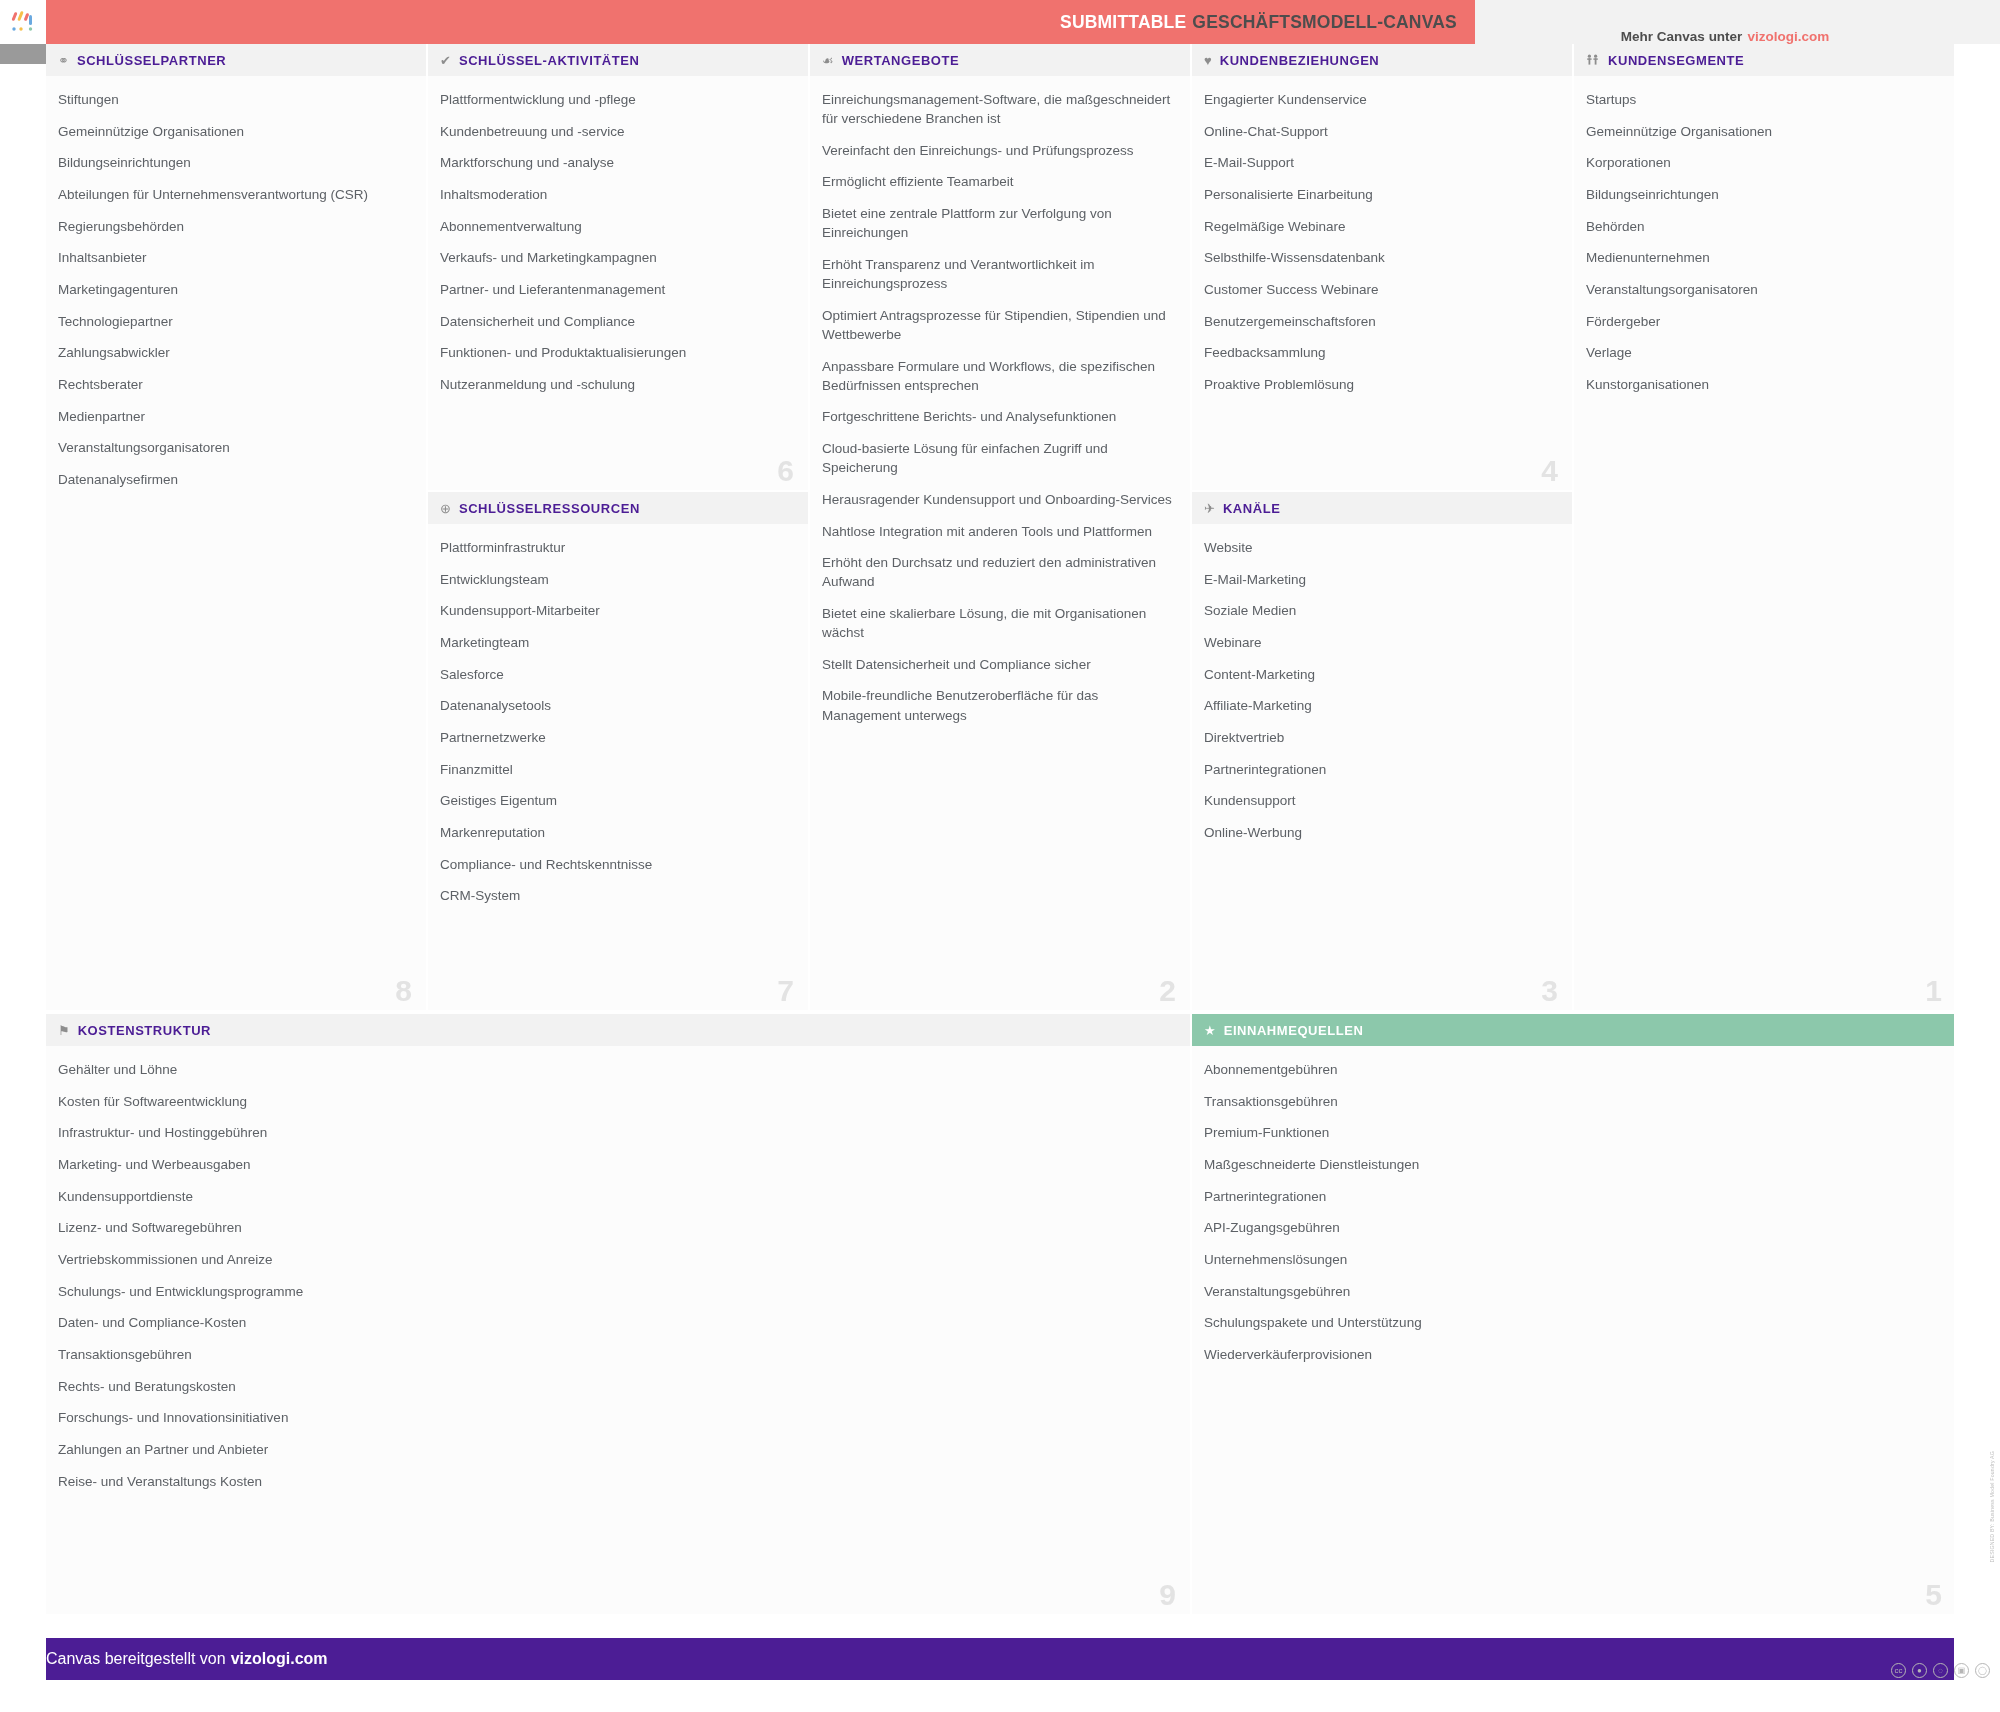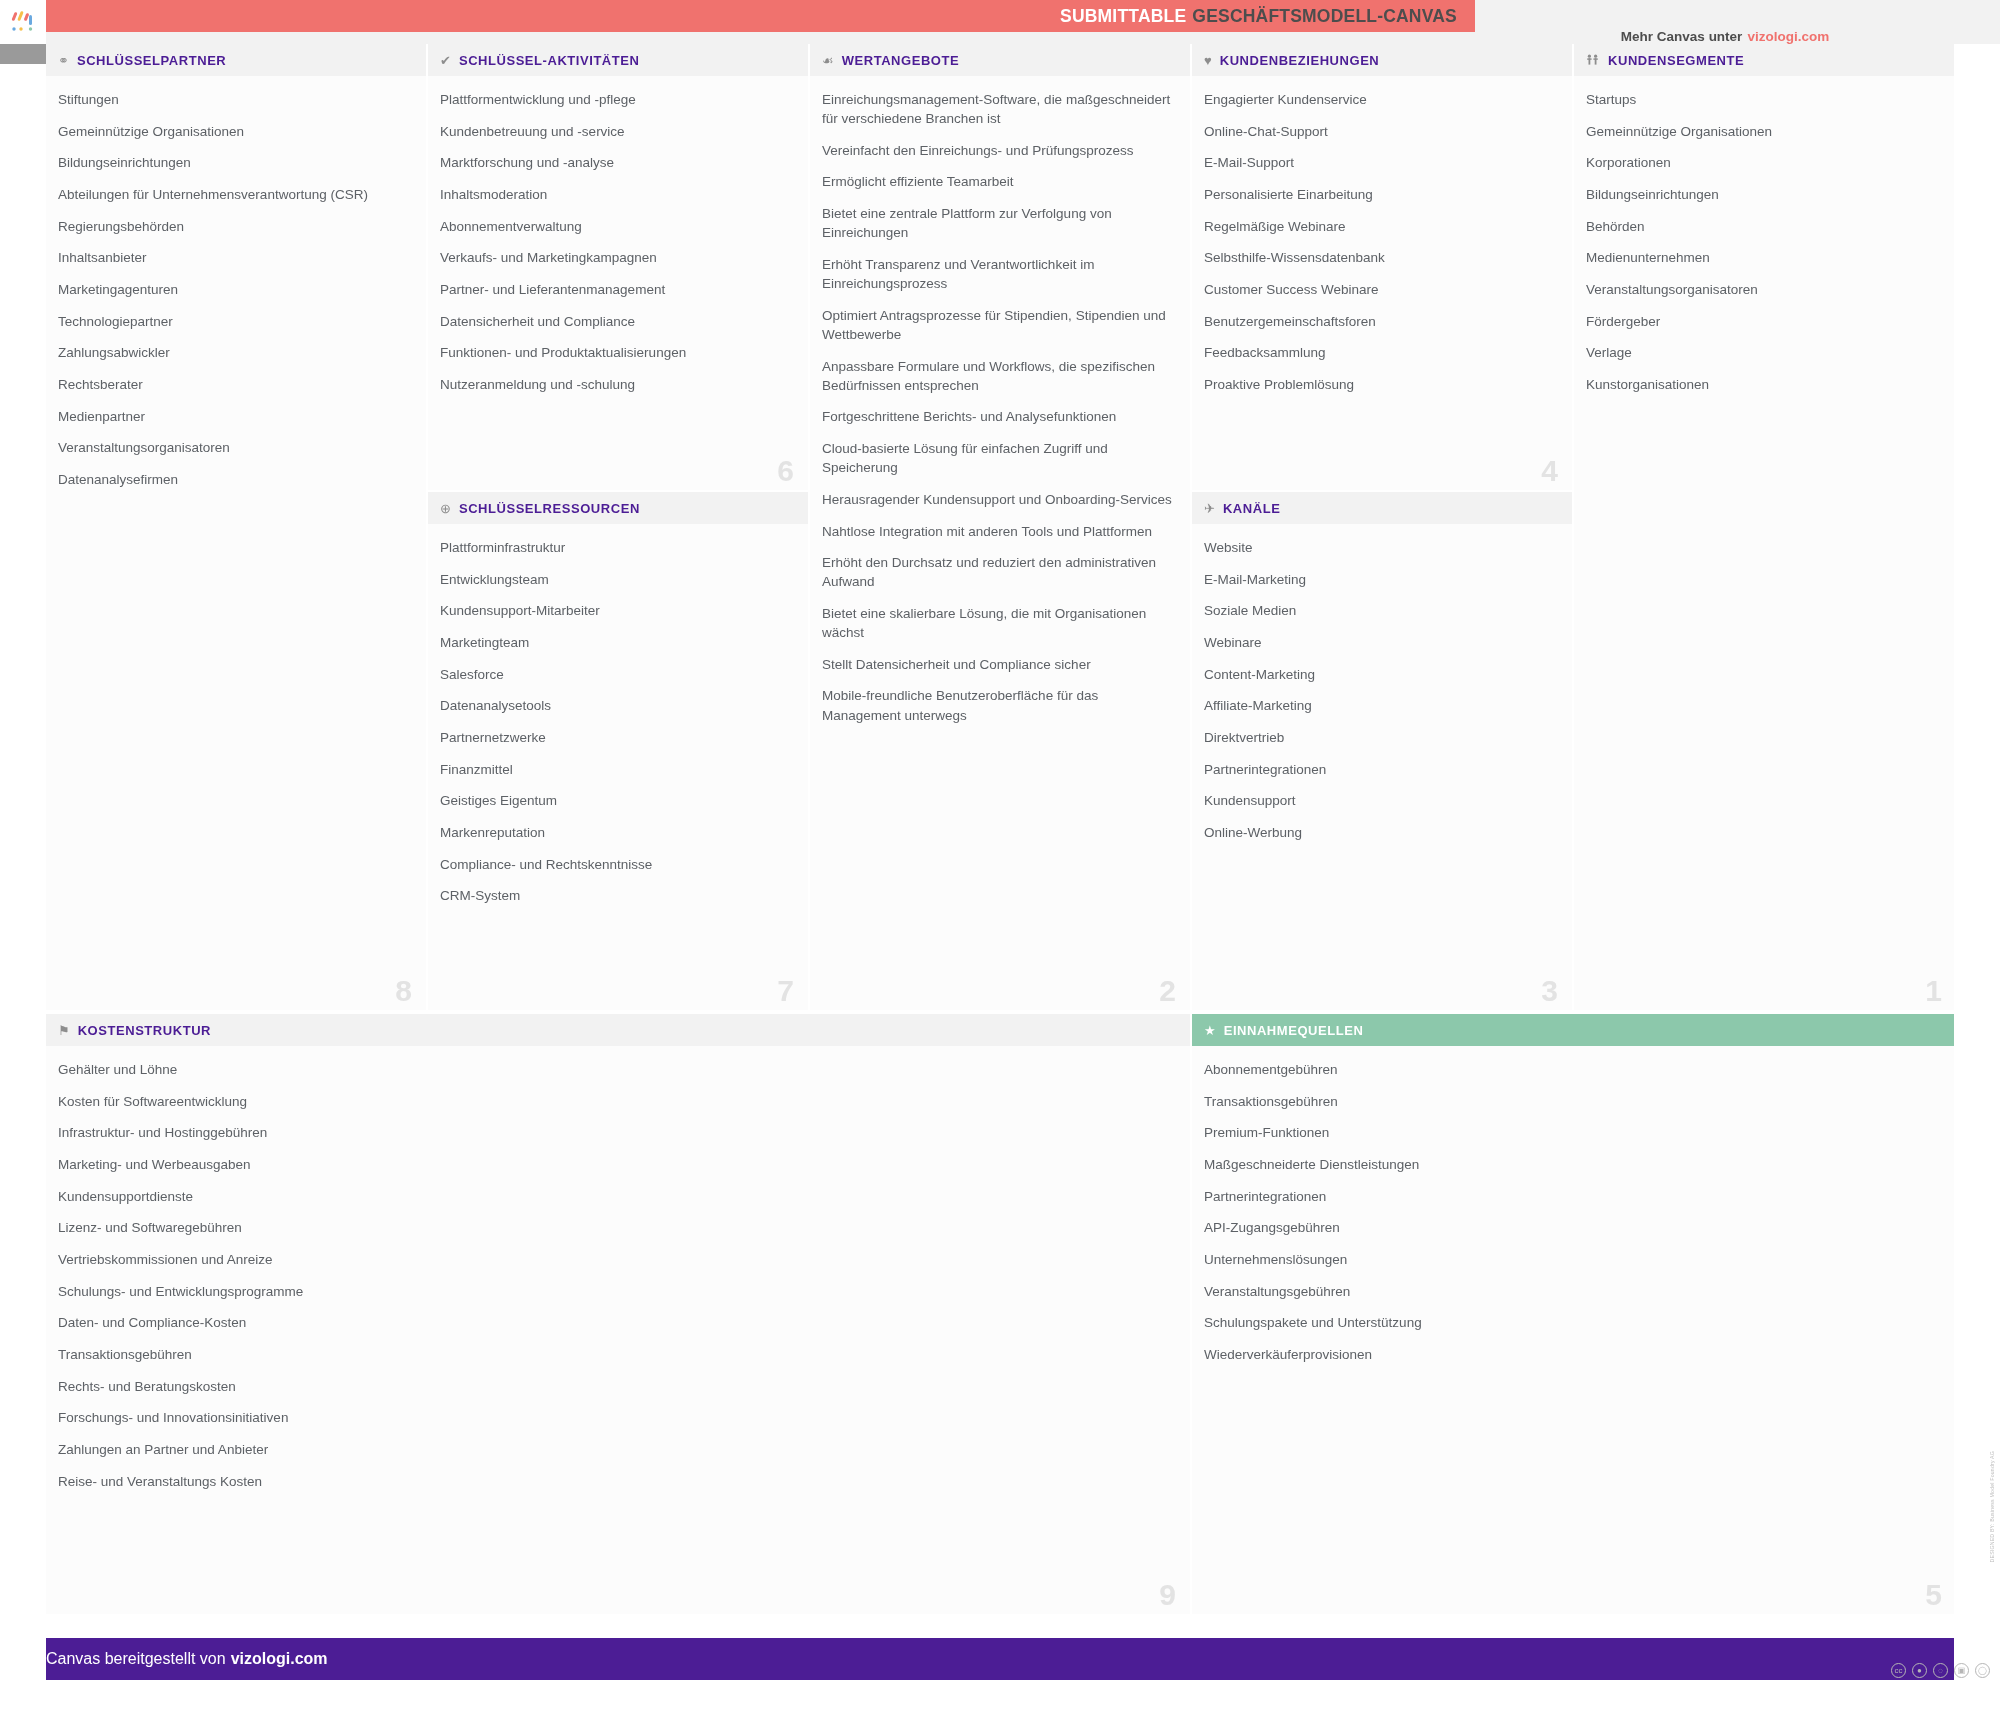--- a/index.html
+++ b/index.html
@@ -35,21 +35,21 @@
     display: flex;
     align-items: center;
     justify-content: center;
   }
   .logo-mark { display: block; }
 
   .header-band {
     position: absolute;
     left: 46px; top: 0;
     width: 1429px;
-    height: 32px;
+    height: 44px;
     background: #f0726e;
     display: flex;
     align-items: center;
     justify-content: flex-end;
     padding-right: 18px;
   }
   .header-title {
     font-size: 17.5px;
     font-weight: bold;
     letter-spacing: .2px;

